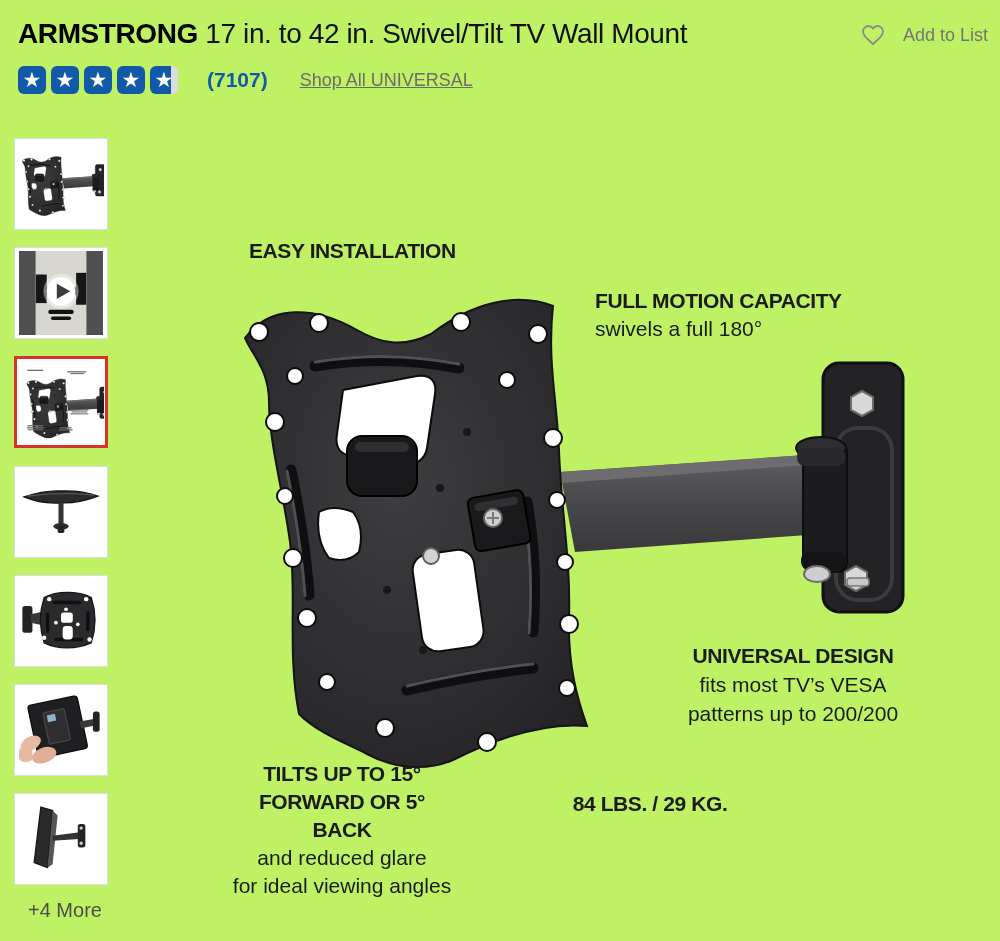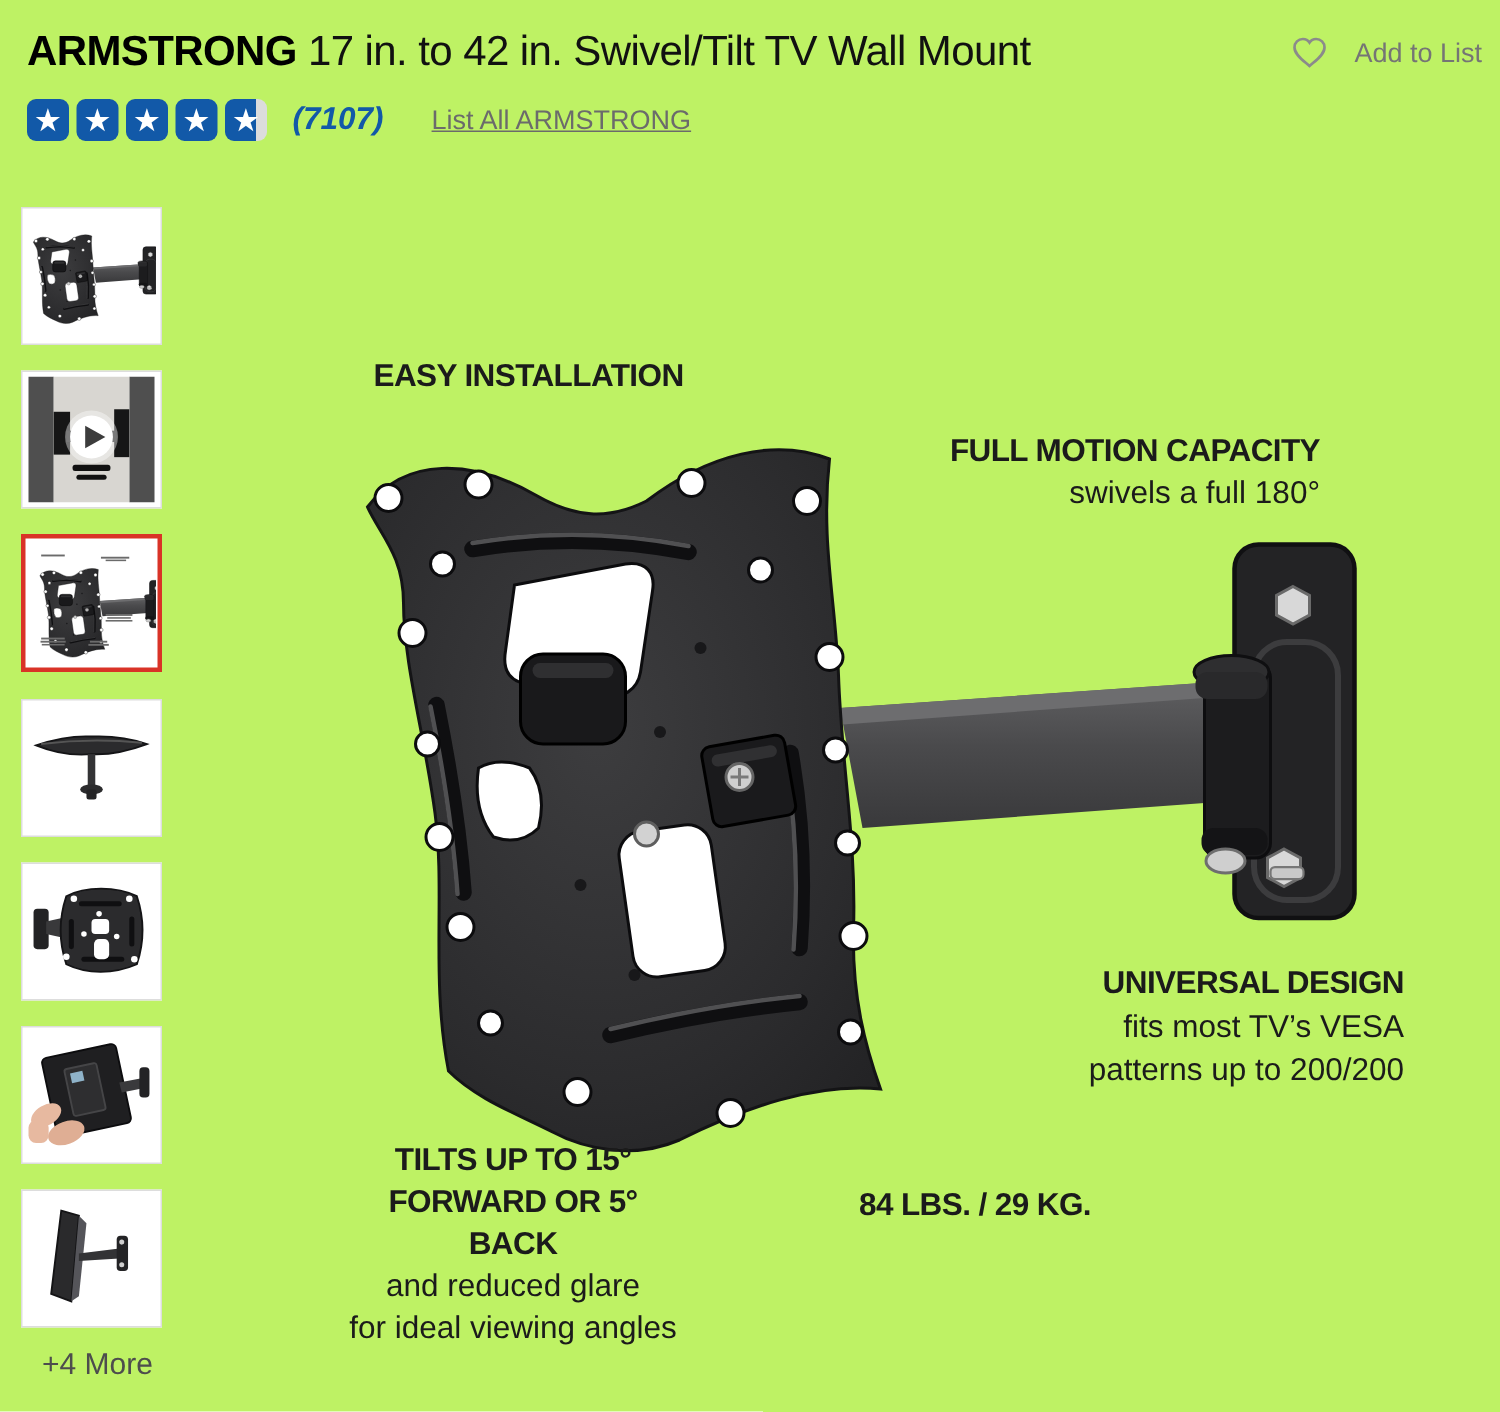--- a/index.html
+++ b/index.html
@@ -9,37 +9,37 @@
   
   .title-row{position:absolute;left:18px;top:16px;width:830px;font-size:28px;line-height:36px;letter-spacing:-0.4px;}
   .title-row .brand{font-weight:700;color:#000;}
   .title-row .prod{font-weight:400;color:#111;}
   .add-list{position:absolute;right:12px;top:24px;display:flex;align-items:center;gap:18px;cursor:pointer;}
   .add-list span{font-size:18px;color:#757575;}
   .rating-row{position:absolute;left:18px;top:66px;display:flex;align-items:center;}
   .star-tile{display:inline-flex;align-items:center;justify-content:center;width:28px;height:28px;
              border-radius:6px;margin-right:5px;color:#fff;font-size:21px;line-height:28px;
              font-family:"DejaVu Sans", sans-serif;}
-  .rating-count{margin-left:12px;font-size:21px;font-weight:700;font-style:italic;}
+  .rating-count{margin-left:24px;font-size:21px;font-weight:700;}
   .shop-all{margin-left:32px;font-size:18px;color:#6b6b6b;text-decoration:underline;cursor:pointer;}
 
   
   .thumb{position:absolute;left:14px;width:94px;height:92px;box-sizing:border-box;
          border:1px solid #ddd;background:#fff;cursor:pointer;display:flex;align-items:center;justify-content:center;}
   .thumb svg{width:86px;height:84px;display:block;}
   .thumb.selected{border-width:3px;border-style:solid;}
   .more-label{position:absolute;left:28px;top:899px;font-size:20px;color:#4d4d4d;cursor:pointer;}
 
   
   .main-img{position:absolute;left:235px;top:290px;width:680px;height:500px;cursor:zoom-in;}
   .anno{position:absolute;color:#1b1b1b;}
   .anno .b{font-weight:700;letter-spacing:-0.4px;}
   .anno-easy{left:249px;top:239px;font-size:21px;font-weight:700;letter-spacing:-0.4px;text-align:center;}
-  .anno-fullmotion{left:595px;top:287px;width:285px;text-align:right;font-size:21px;line-height:28px;}
-  .anno-universal{left:650px;top:641px;width:286px;text-align:right;font-size:21px;line-height:29px;}
+  .anno-fullmotion{left:595px;top:287px;width:285px;text-align:left;font-size:21px;line-height:28px;}
+  .anno-universal{left:650px;top:641px;width:286px;text-align:center;font-size:21px;line-height:29px;}
   .anno-tilt{left:227px;top:760px;width:230px;text-align:center;font-size:21px;line-height:28px;}
   .anno-supports{left:555px;top:789px;width:190px;text-align:center;font-size:21px;line-height:29px;font-weight:700;letter-spacing:-0.4px;}
   .hidden-defs{position:absolute;width:0;height:0;overflow:hidden;}
 </style>
 </head>
 <body>
 
 <svg class="hidden-defs" aria-hidden="true">
   <defs>
     <radialGradient id="plateGrad" cx="45%" cy="40%" r="75%">
@@ -157,21 +157,21 @@
 
   <div class="rating-row">
     <span style="display:inline-flex;">
         <span class="star-tile" style="background: rgb(18, 89, 168);">★</span>
         <span class="star-tile" style="background: rgb(18, 89, 168);">★</span>
         <span class="star-tile" style="background: rgb(18, 89, 168);">★</span>
         <span class="star-tile" style="background: rgb(18, 89, 168);">★</span>
         <span class="star-tile" style="background: linear-gradient(90deg, rgb(18, 89, 168) 75%, rgb(220, 220, 220) 75%);">★</span>
       </span>
     <span class="rating-count" style="color: rgb(18, 89, 168);">(7107)</span>
-    <span class="shop-all" style="color: rgb(107, 107, 107);">List All ARMSTRONG</span>
+    <span class="shop-all" style="color: rgb(107, 107, 107);">Shop All UNIVERSAL</span>
   </div>
 
   <div class="thumb" style="top:138px;">
     <svg viewBox="-25 -25 730 550">
         <use href="#product" xlink:href="#product"></use>
       </svg>
   </div>
 
   <div class="thumb" style="top:247px;">
     <svg viewBox="0 0 100 100">

